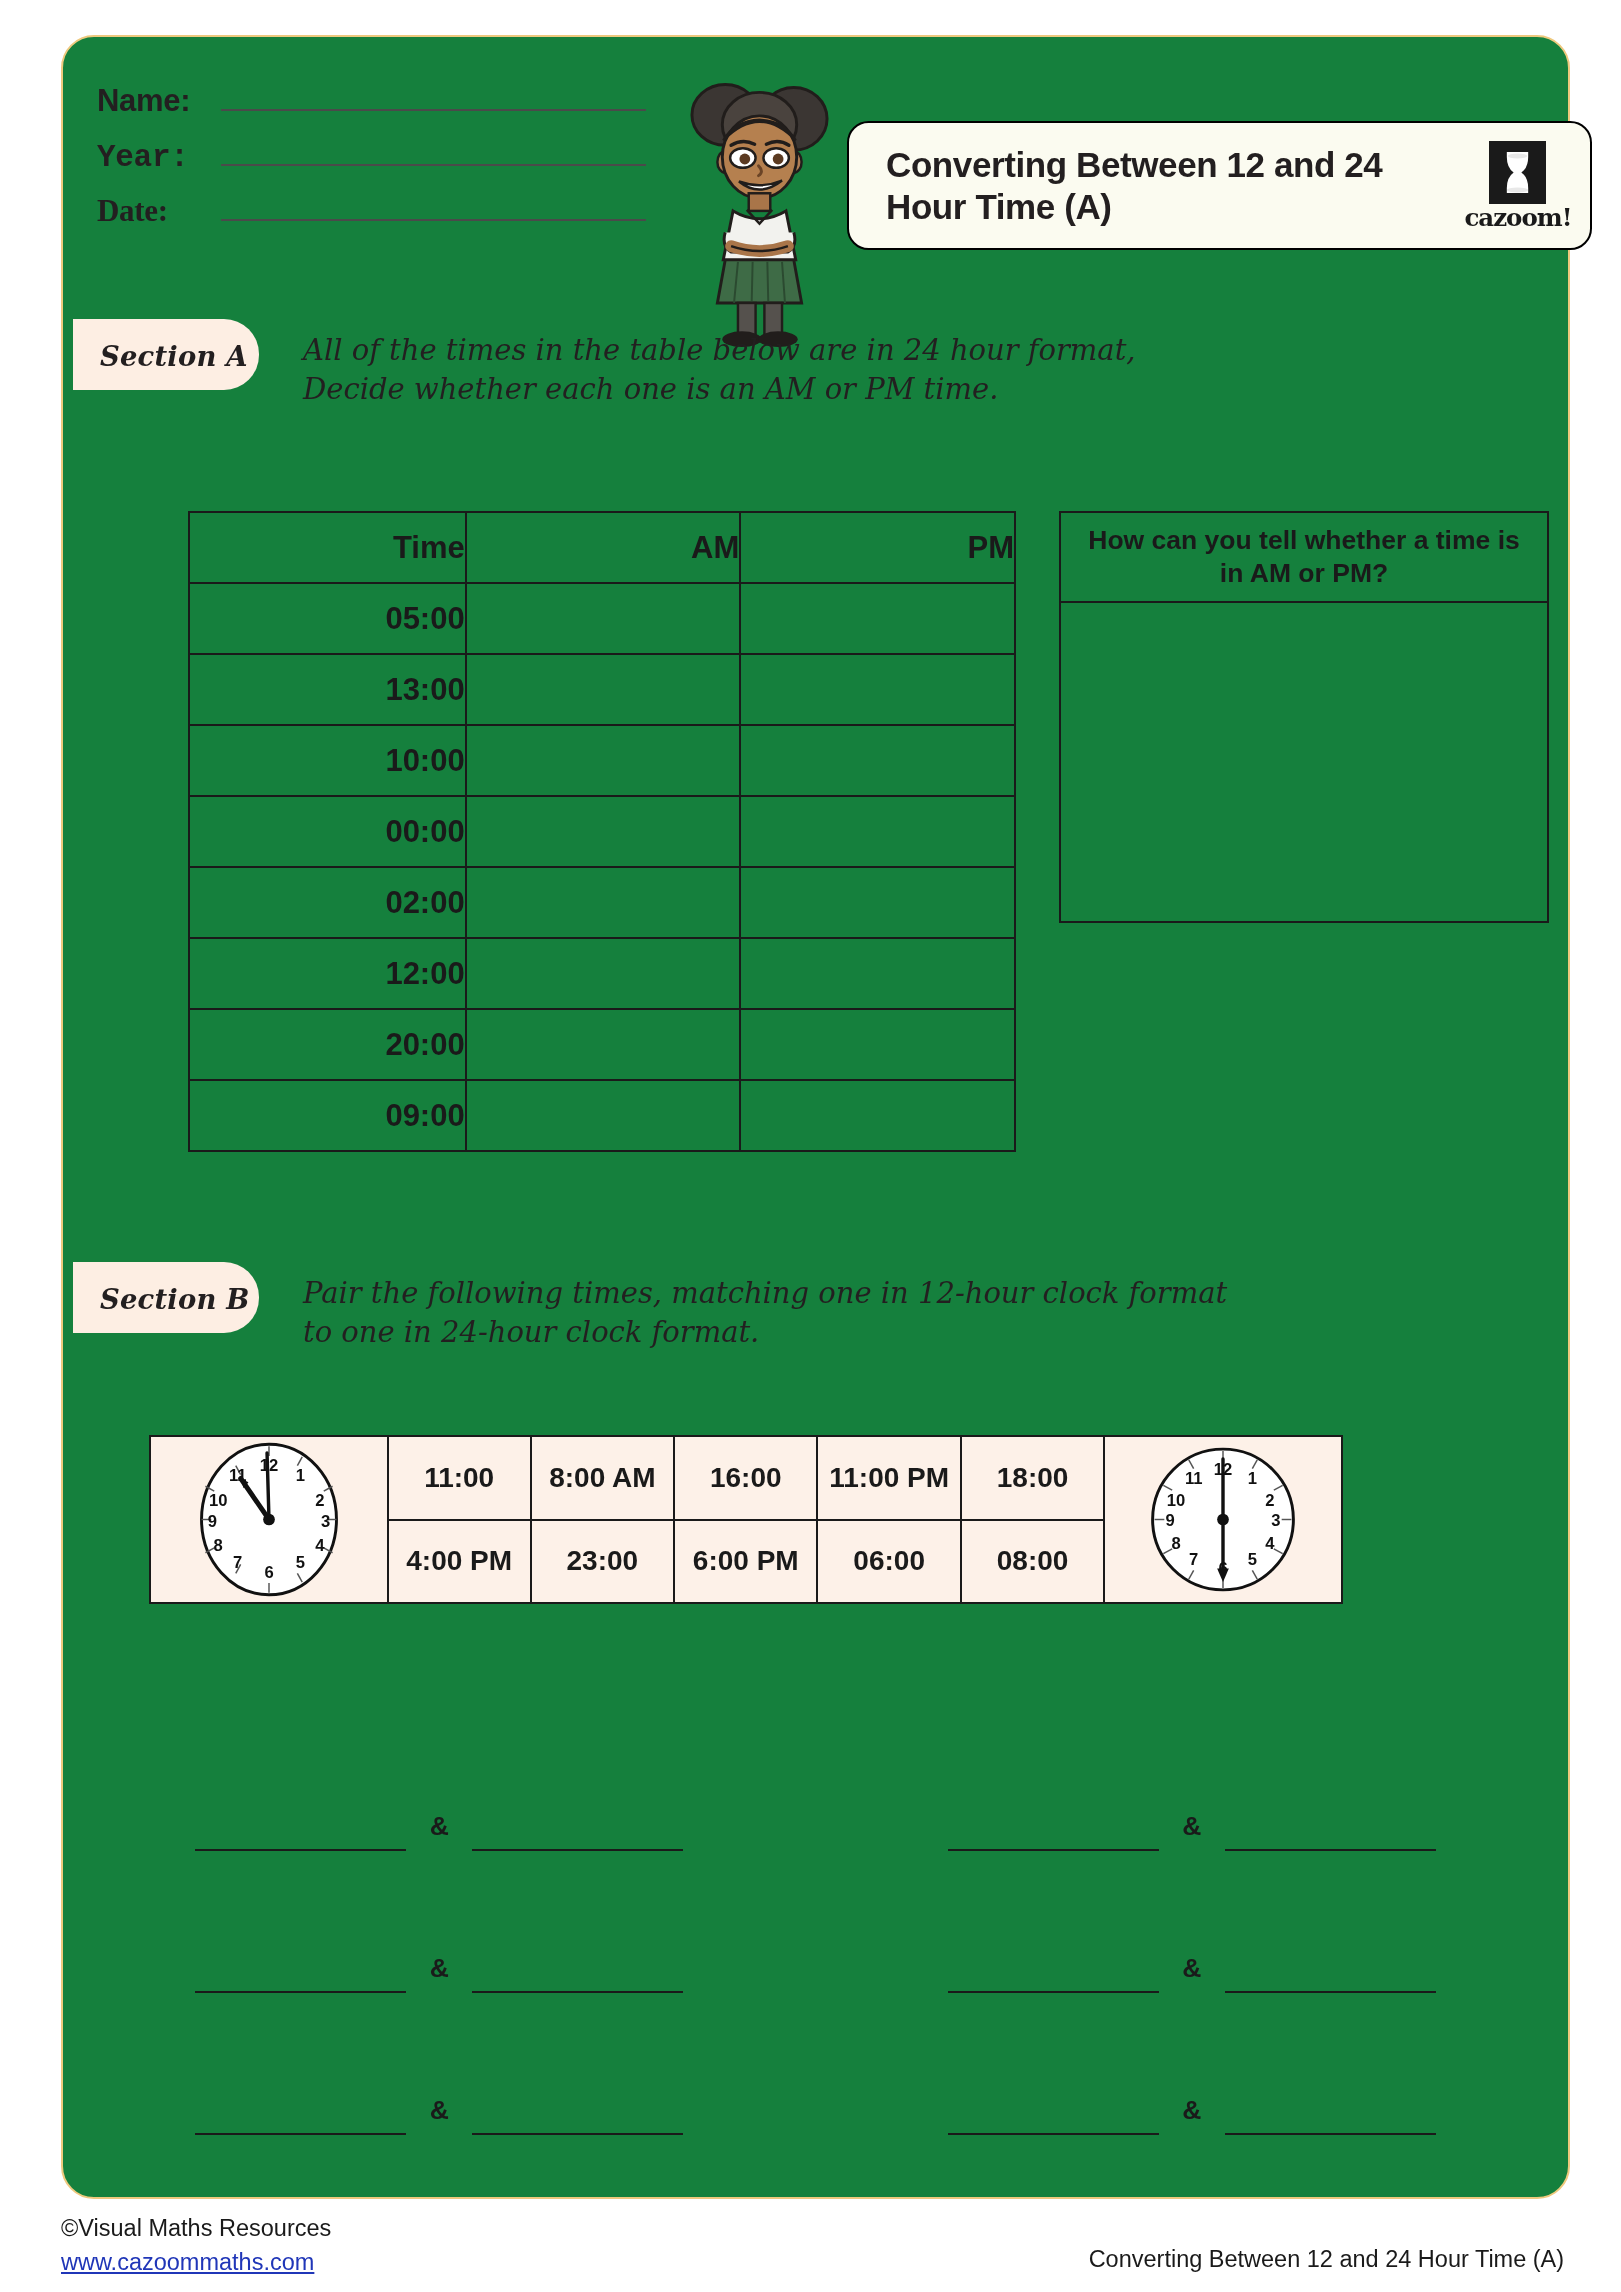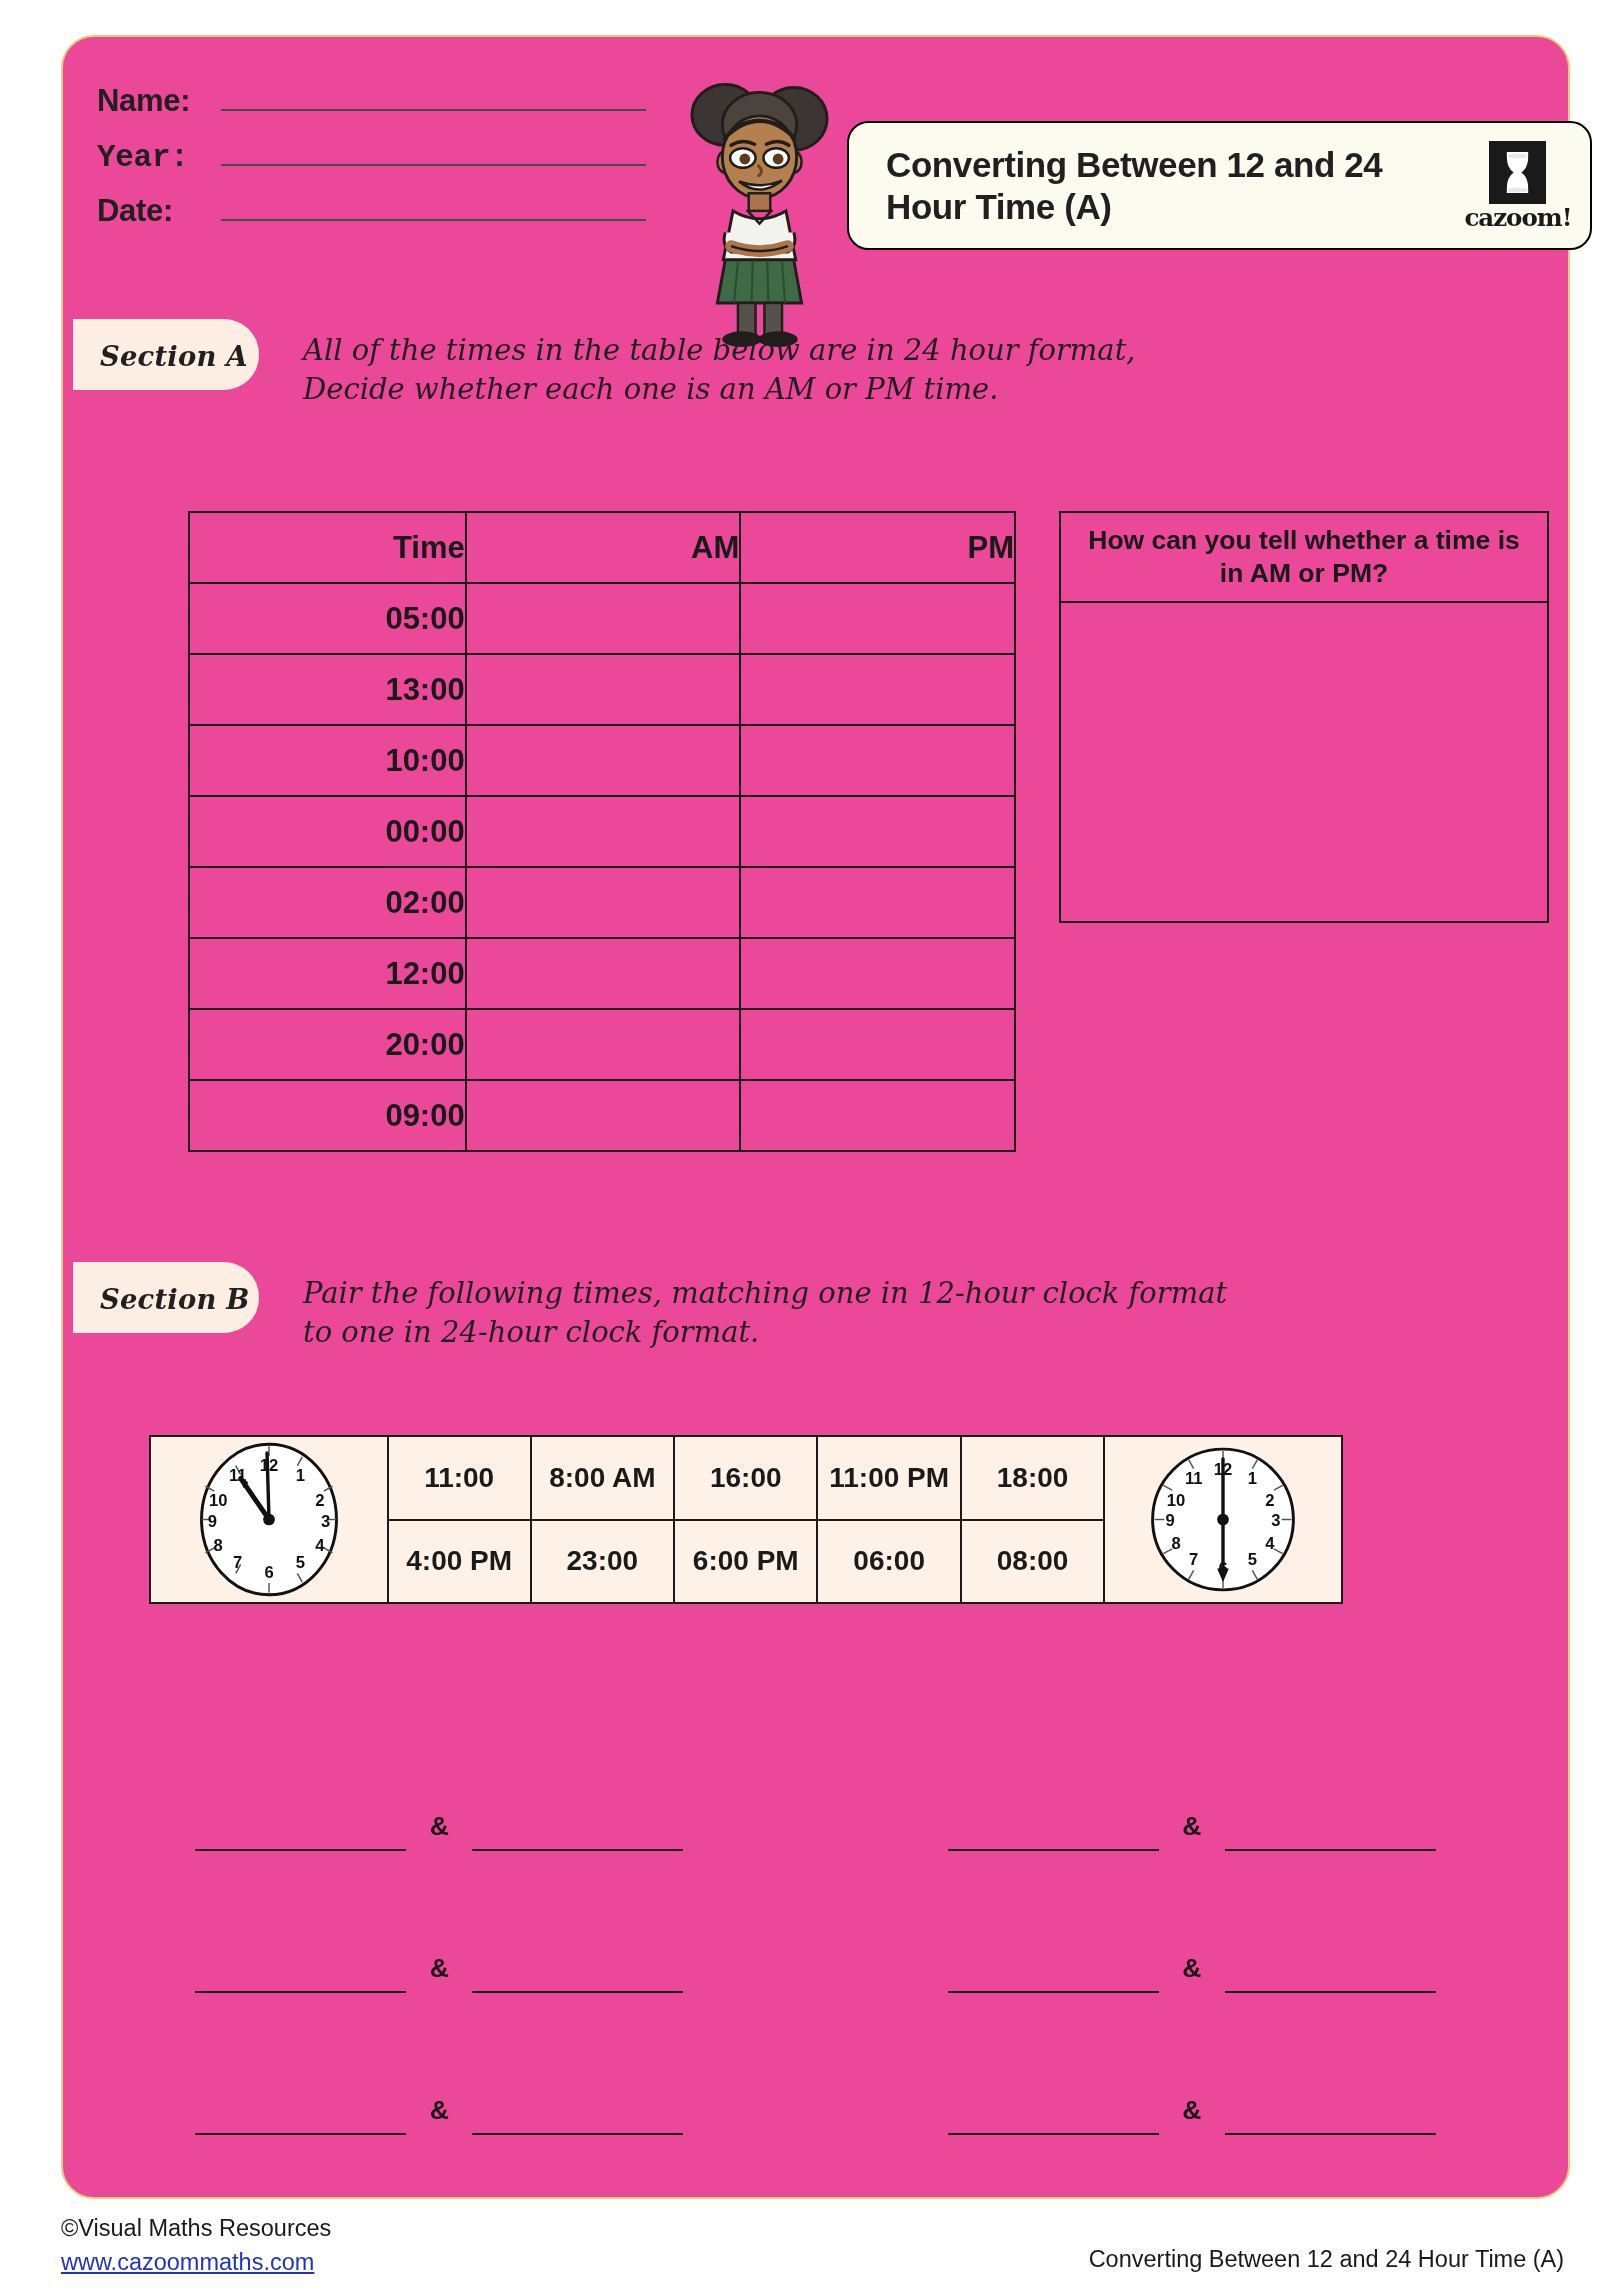--- a/index.html
+++ b/index.html
@@ -15,38 +15,38 @@
 
   
   #page-frame {
     position: absolute;
     left: 61px;
     top: 35px;
     width: 1509px;
     height: 2164px;
     border: 2.9px solid #eec97e;
     border-radius: 33px;
-    background: #ec4899;
+    background: #15803d;
   }
 
   
   #header { position: absolute; left: 0; top: 0; width: 100%; height: 294px; }
 
   .name-block { position: absolute; left: 34px; top: 41px; width: 549px; }
   .name-row { display: flex; align-items: baseline; height: 55px; }
   .name-label {
     font-size: 31px; font-weight: bold; color: #231f20;
     width: 116px; flex: 0 0 116px; letter-spacing: -0.3px;
   }
   .name-line {
     flex: 1 1 auto; border-bottom: 2px solid #4a4a4a; height: 33px; margin-left: 7.8px;
   }
   .name-row.r2 .name-label { width: 103px; flex: 0 0 103px; font-family: Liberation Mono, monospace; }
   .name-row.r2 .name-line { margin-left: 20.6px; }
-  .name-row.r3 .name-label { width: 103px; flex: 0 0 103px; }
+  .name-row.r3 .name-label { width: 103px; flex: 0 0 103px; font-family: Liberation Serif, serif; }
   .name-row.r3 .name-line { margin-left: 20.6px; }
 
   
   #mascot { position: absolute; left: 613px; top: 27.4px; width: 167px; height: 284px; }
 
   
   #title-panel {
     position: absolute; left: 784px; top: 84px; width: 745px; height: 129px;
     background: #fbfbf0; border: 2.9px solid #000; border-radius: 21.6px;
     display: flex; align-items: center; padding: 0 19.6px 0 37px;

